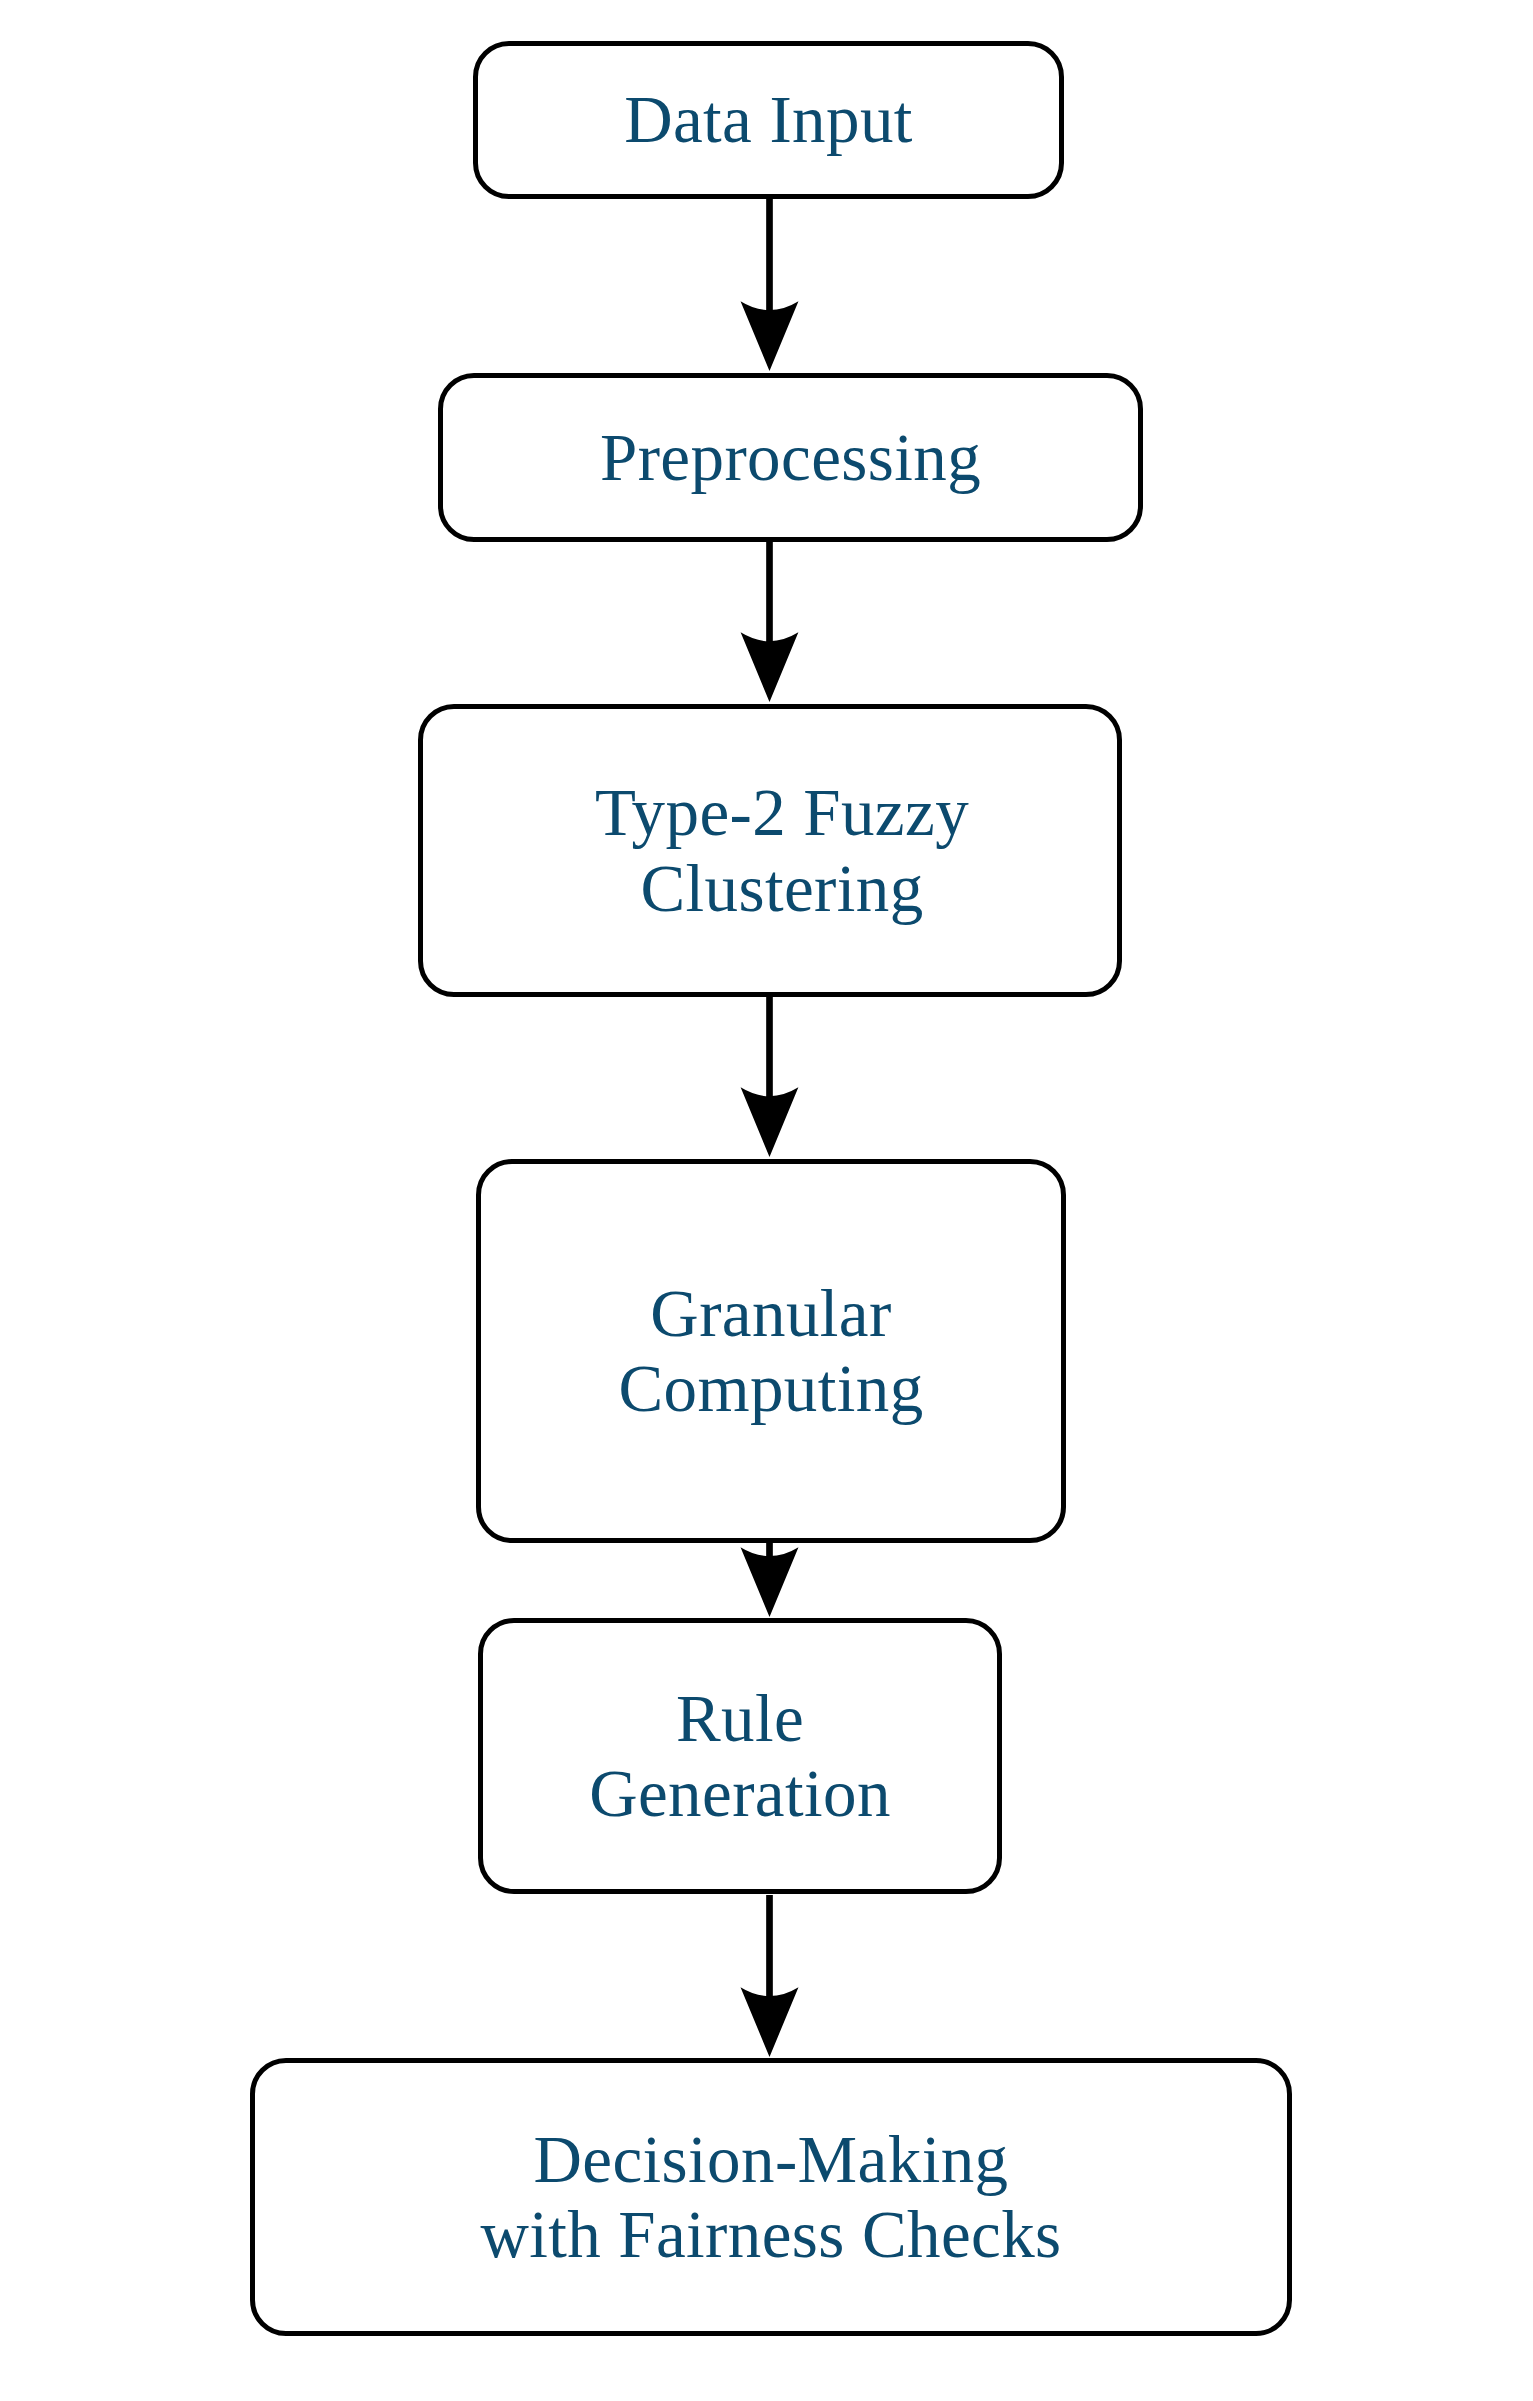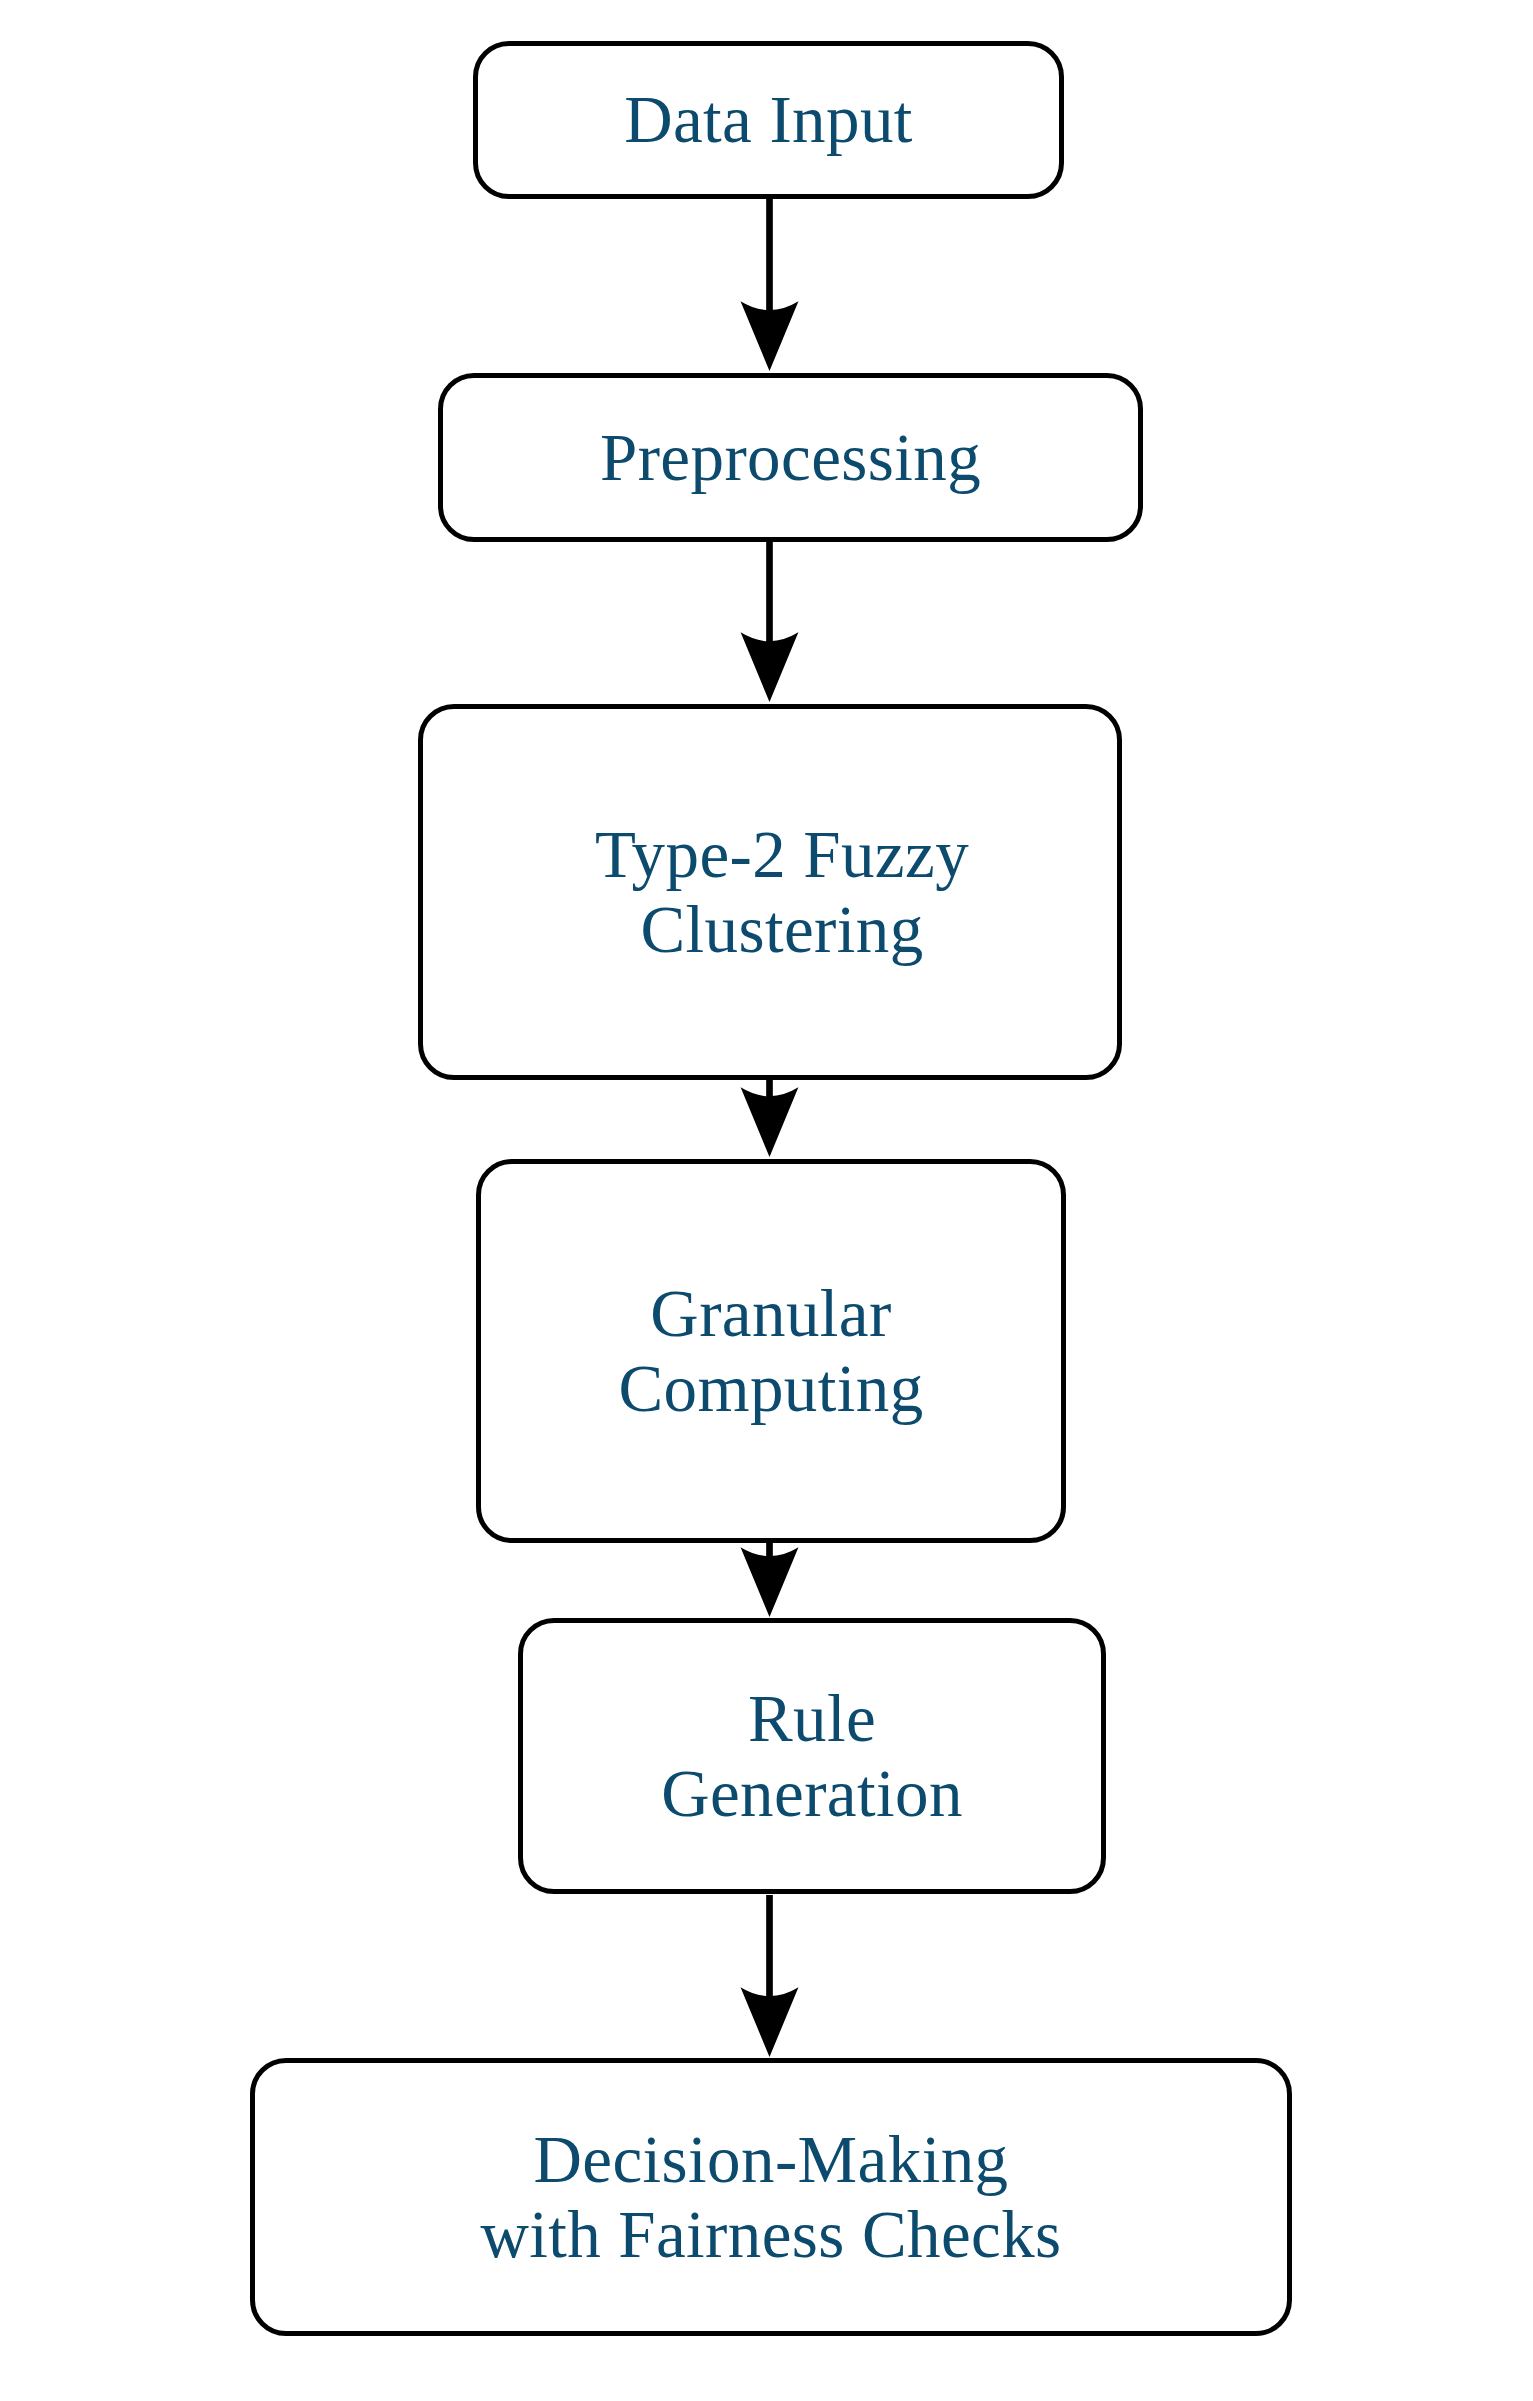--- a/index.html
+++ b/index.html
@@ -86,31 +86,31 @@
   </div>
 
   <div class="node" style="left:473px; top:41px; width:591px; height:158px; font-size:67px;">
     <span class="node-label">Data Input</span>
   </div>
 
   <div class="node" style="left:438px; top:373px; width:705px; height:169px; font-size:67px;">
     <span class="node-label">Preprocessing</span>
   </div>
 
-  <div class="node" style="left:418px; top:704px; width:704px; height:376px; font-size:67px;padding-left:24px;">
+  <div class="node" style="left:418px; top:704px; width:704px; height:293px; font-size:67px;padding-left:24px;">
     <span class="node-label">Type-2 Fuzzy
 Clustering</span>
   </div>
 
   <div class="node" style="left:476px; top:1159px; width:590px; height:384px; font-size:67px;">
     <span class="node-label">Granular
 Computing</span>
   </div>
 
-  <div class="node" style="left:478px; top:1618px; width:588px; height:276px; font-size:67px;margin-left:40px;">
+  <div class="node" style="left:478px; top:1618px; width:524px; height:276px; font-size:67px;">
     <span class="node-label">Rule
 Generation</span>
   </div>
 
   <div class="node" style="left:250px; top:2058px; width:1042px; height:278px; font-size:67px;">
     <span class="node-label">Decision-Making
 with Fairness Checks</span>
   </div>
 
 </div>

